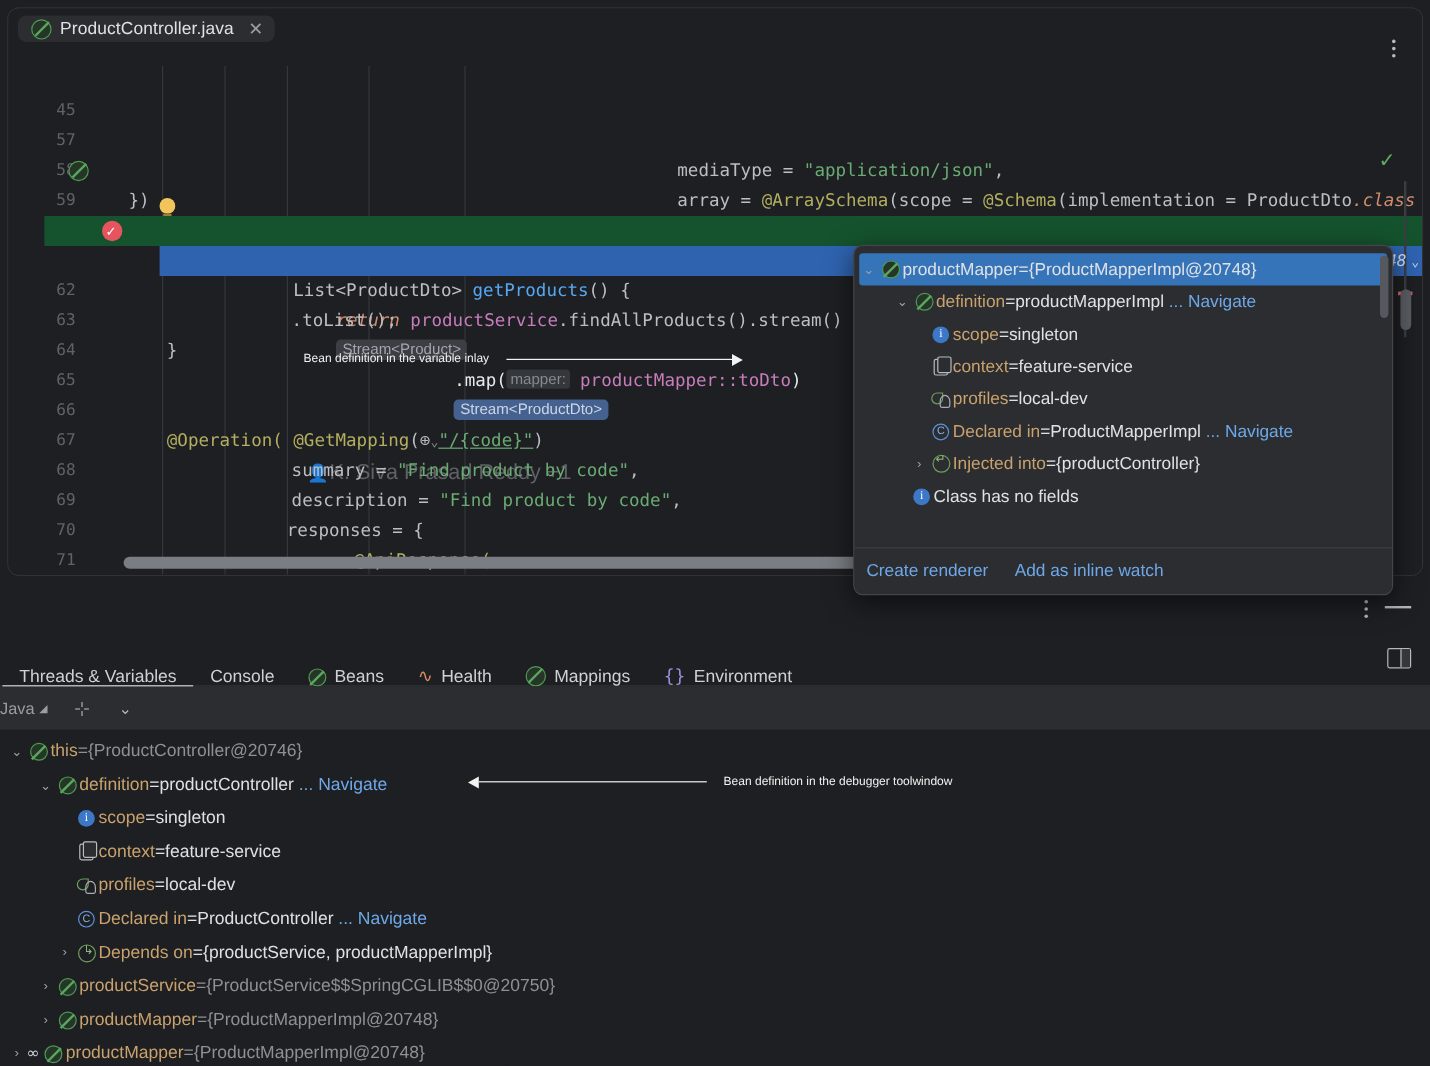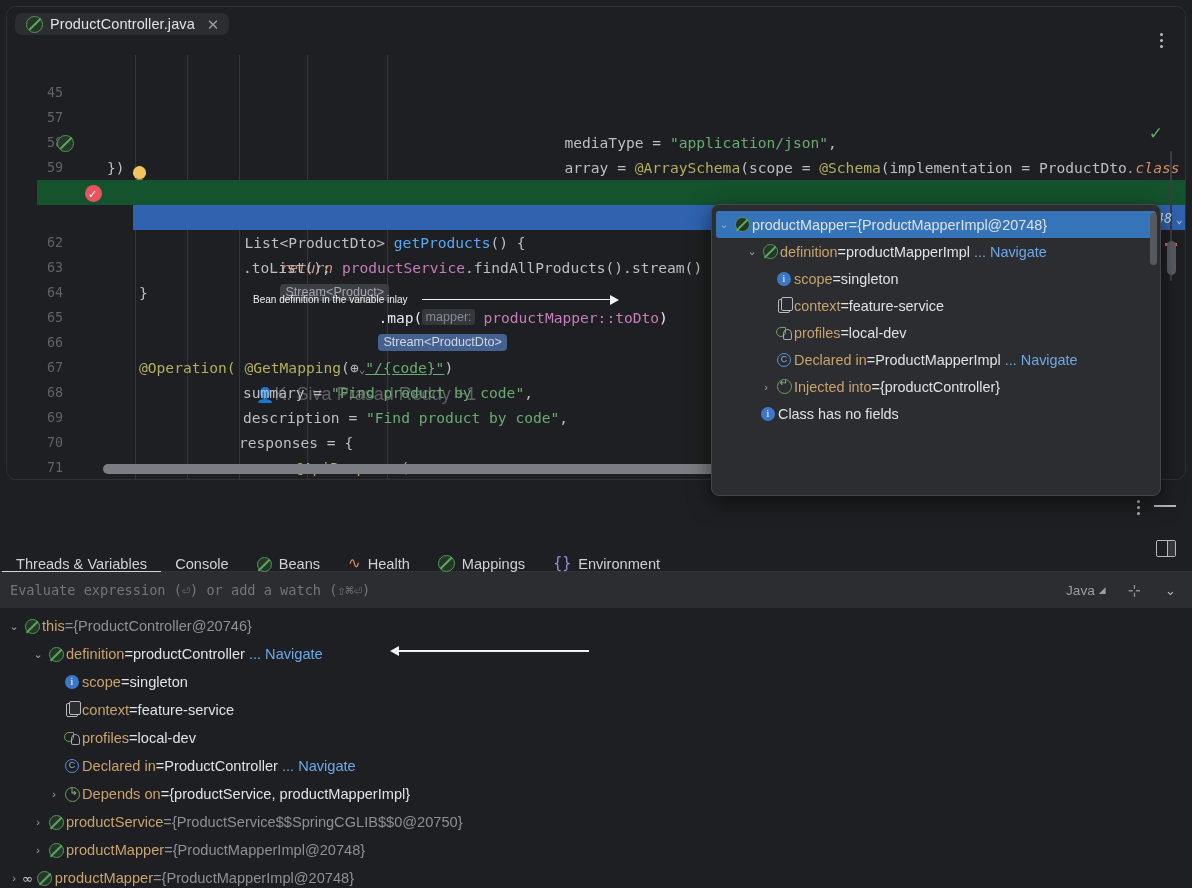--- a/index.html
+++ b/index.html
@@ -459,20 +459,24 @@
       <div class="prow" style="padding-left:46px">
         <span class="icn">
             <span class="ic-info">i</span>
           </span>
         <span class="pval">Class has no fields</span>
       </div>
 
       <div class="popup-scroll"></div>
     </div>
 
+    <div class="popup-footer">
+      <span>Create renderer</span>
+      <span>Add as inline watch</span>
+    </div>
   </div>
 
   <div class="tw-head"></div>
   <div class="tw-kebab">
     <span class="kebab">
         <i></i>
         <i></i>
         <i></i>
       </span>
   </div>
@@ -500,21 +504,20 @@
       <span>Mappings</span>
     </div>
     <div class="twtab">
       <span class="ic-env">{}</span>
       <span>Environment</span>
     </div>
   </div>
   <div class="panel-ic"></div>
 
   <div class="eval-bar">
-    <input class="eval-input" value="" placeholder="Evaluate expression (⏎) or add a watch (⇧⌘⏎)" style="">
     <span class="eval-lang">Java</span>
     <span class="eval-caret">◢</span>
     <span class="eval-watch">⊹</span>
     <span class="eval-chev">⌄</span>
   </div>
 
   <div class="vars">
 
     <div class="vrow ind0">
       <span class="vchev">⌄</span>
@@ -613,15 +616,16 @@
       <span class="vname">productMapper</span>
       <span class="vvalue-grey"> = </span>
       <span class="vvalue-grey">{ProductMapperImpl@20748}</span>
     </div>
 
   </div>
 
   <div class="ann-tw">
     <span class="arrow-head-l"></span>
     <span class="arrow-line" style="width:190px"></span>
+    <span class="ann-text" style="margin-left:14px">Bean definition in the debugger toolwindow</span>
   </div>
 
 </div>
 
 </body></html>

